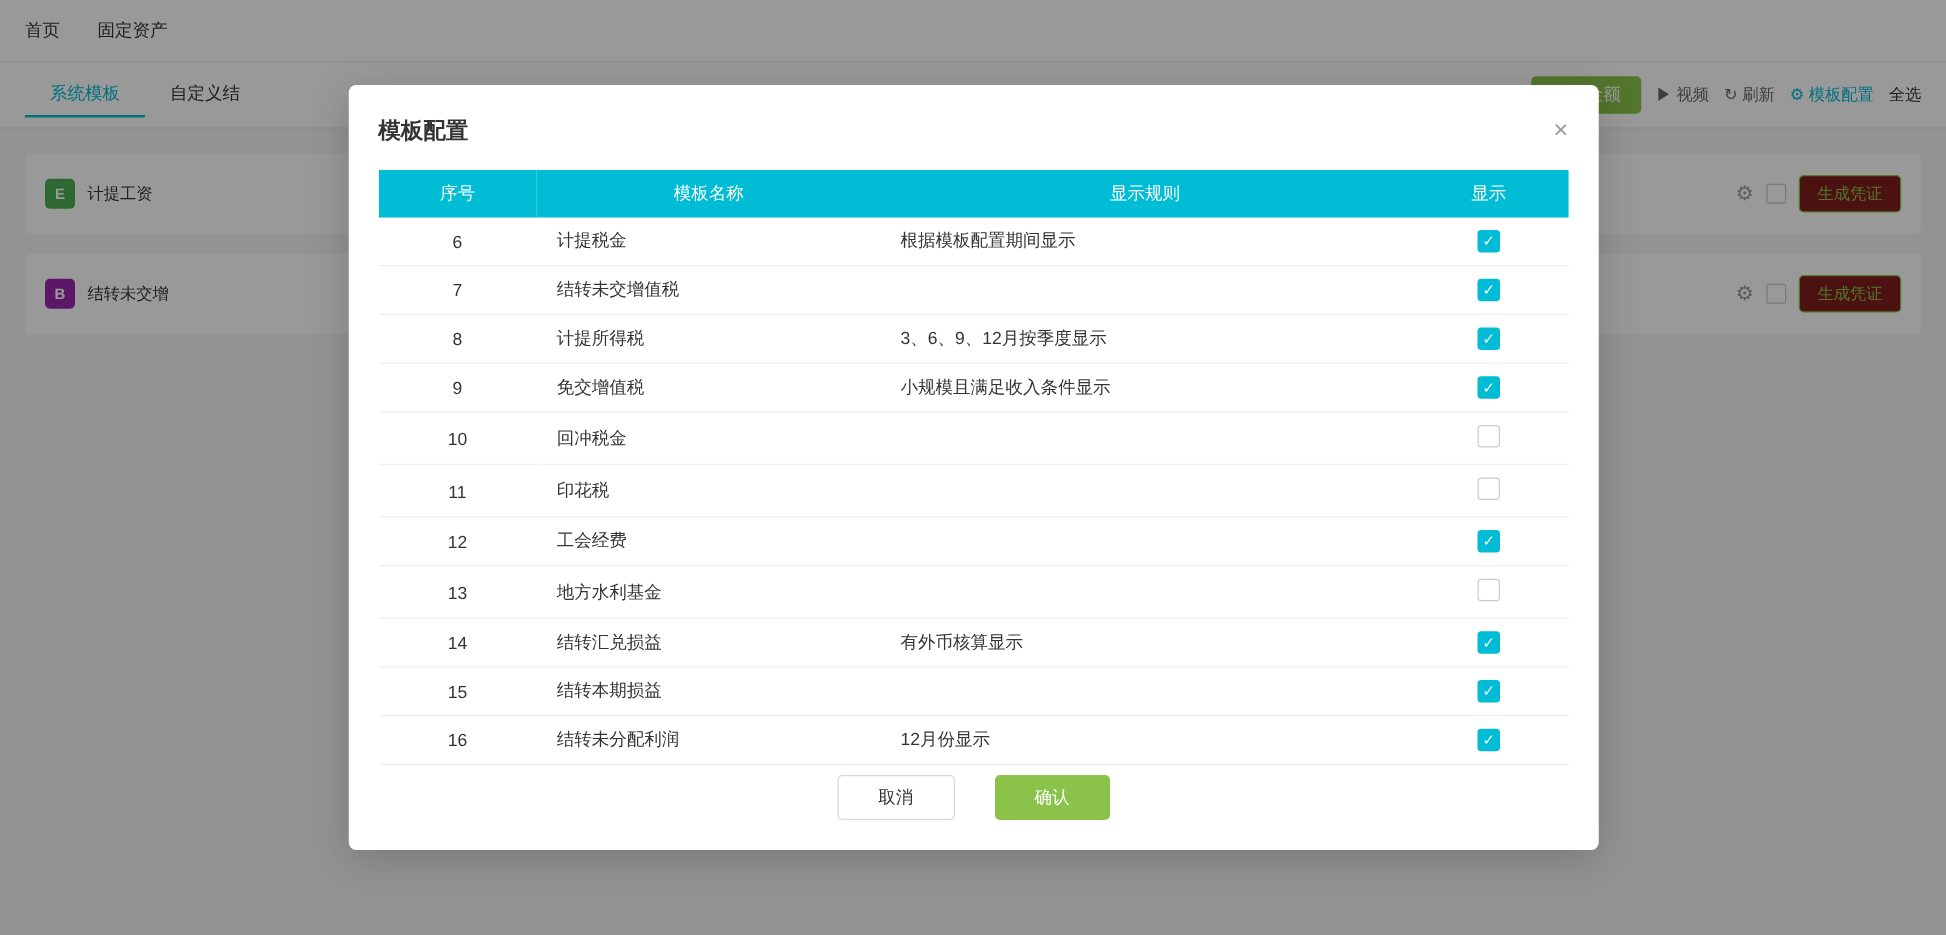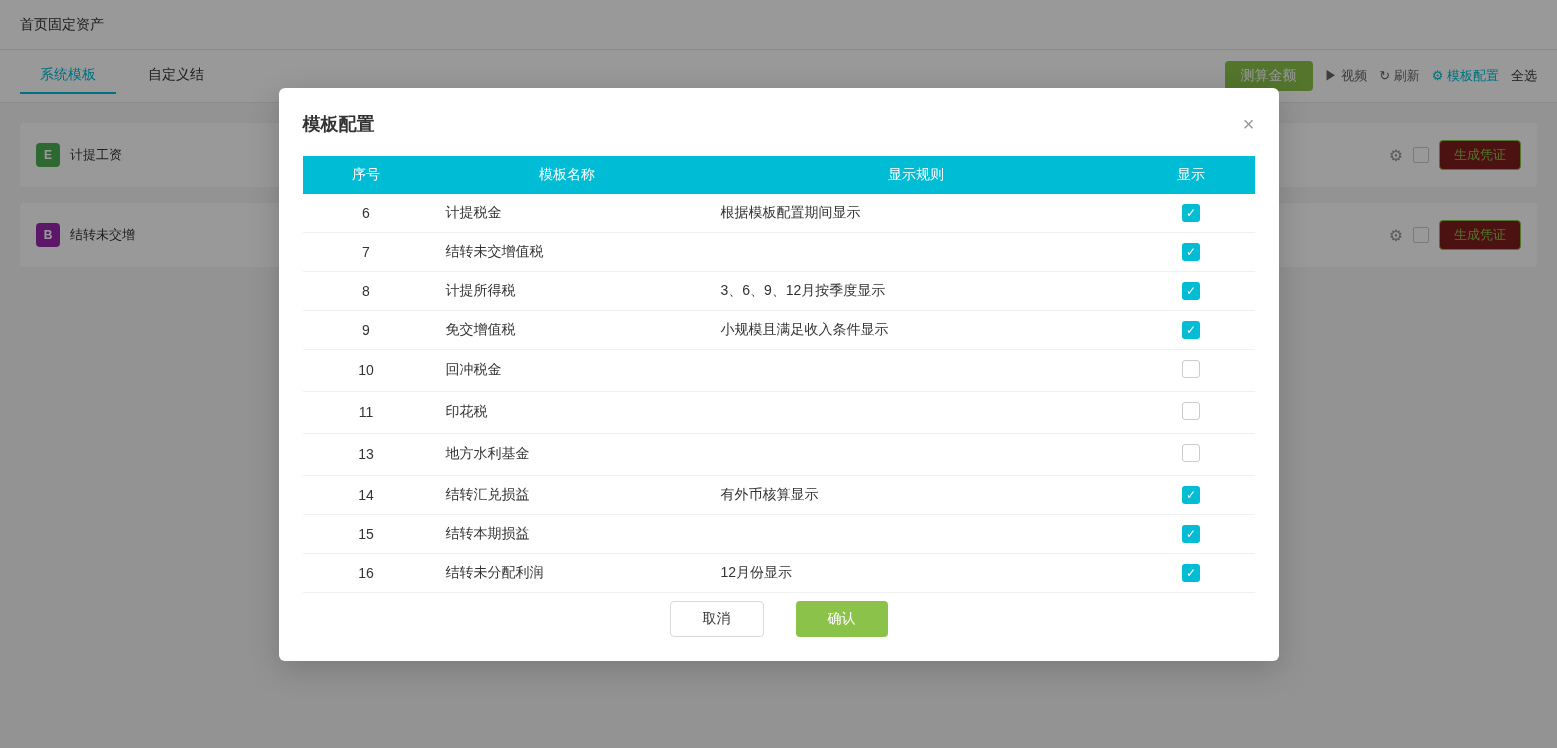--- a/index.html
+++ b/index.html
@@ -22,40 +22,41 @@
       top: 0; left: 0;
     }
 
     
     .top-nav {
       background: #fff;
       height: 50px;
       display: flex;
       align-items: center;
       padding: 0 20px;
+      gap: 30px;
       border-bottom: 1px solid #e8e8e8;
     }
     .top-nav-item {
       color: #333;
       font-size: 14px;
       cursor: pointer;
     }
 
     
     .sub-header {
       background: #fff;
       padding: 8px 20px;
       display: flex;
       align-items: center;
       justify-content: space-between;
       border-bottom: 1px solid #e8e8e8;
     }
     .tabs-row {
       display: flex;
-      gap: 12px;
+      gap: 0;
     }
     .tab-item {
       padding: 8px 20px;
       cursor: pointer;
       color: #333;
       border-bottom: 2px solid transparent;
     }
     .tab-item.active {
       color: #00bcd4;
       border-bottom: 2px solid #00bcd4;
@@ -393,20 +394,26 @@
               <td class="col-rule"></td>
               <td><div class="cb-unchecked"></div></td>
             </tr>
             <tr>
               <td>11</td>
               <td class="col-name">印花税</td>
               <td class="col-rule"></td>
               <td><div class="cb-unchecked"></div></td>
             </tr>
             <tr>
+              <td>12</td>
+              <td class="col-name">工会经费</td>
+              <td class="col-rule"></td>
+              <td><div class="cb-checked">✓</div></td>
+            </tr>
+            <tr>
               <td>13</td>
               <td class="col-name">地方水利基金</td>
               <td class="col-rule"></td>
               <td><div class="cb-unchecked"></div></td>
             </tr>
             <tr>
               <td>14</td>
               <td class="col-name">结转汇兑损益</td>
               <td class="col-rule">有外币核算显示</td>
               <td><div class="cb-checked">✓</div></td>

